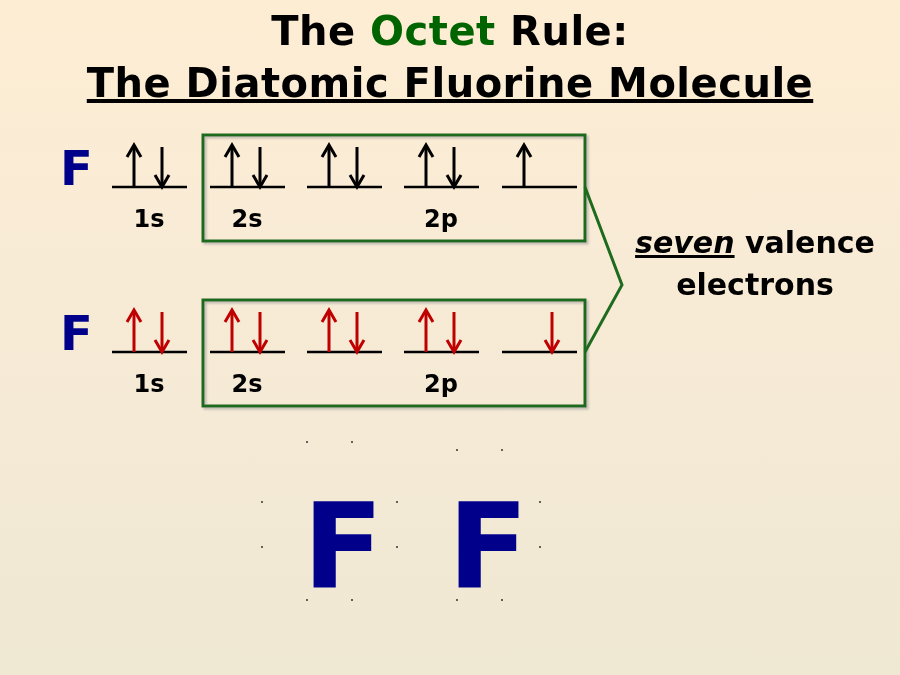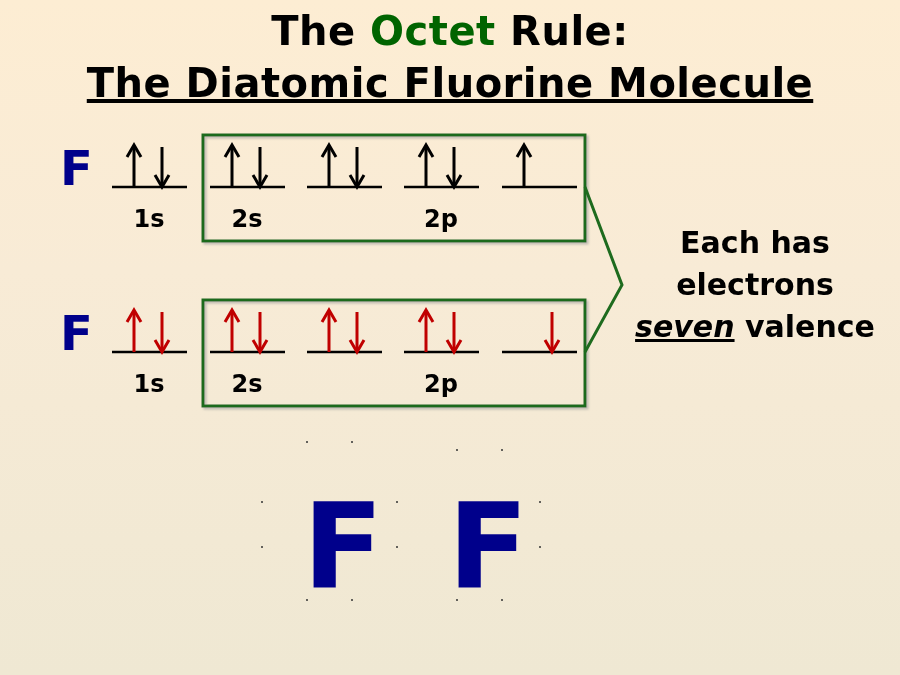--- a/index.html
+++ b/index.html
@@ -179,16 +179,15 @@
       <circle cx="457" cy="450" r="1" class="dot"></circle>
       <circle cx="502" cy="450" r="1" class="dot"></circle>
       <circle cx="540" cy="502" r="1" class="dot"></circle>
       <circle cx="540" cy="547" r="1" class="dot"></circle>
       <circle cx="457" cy="600" r="1" class="dot"></circle>
       <circle cx="502" cy="600" r="1" class="dot"></circle>
     </g>
 </svg>
 
 <div class="note">
-  <div>Each has</div>
+  <div><span class="em">seven</span><span> valence</span></div>
   <div>electrons</div>
-  <div><span class="em">seven</span><span> valence</span></div>
 </div>
 
 </body></html>

